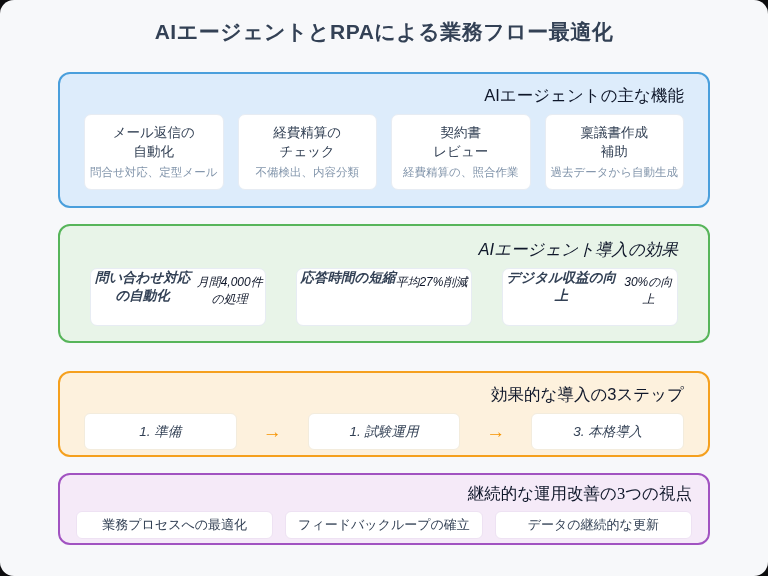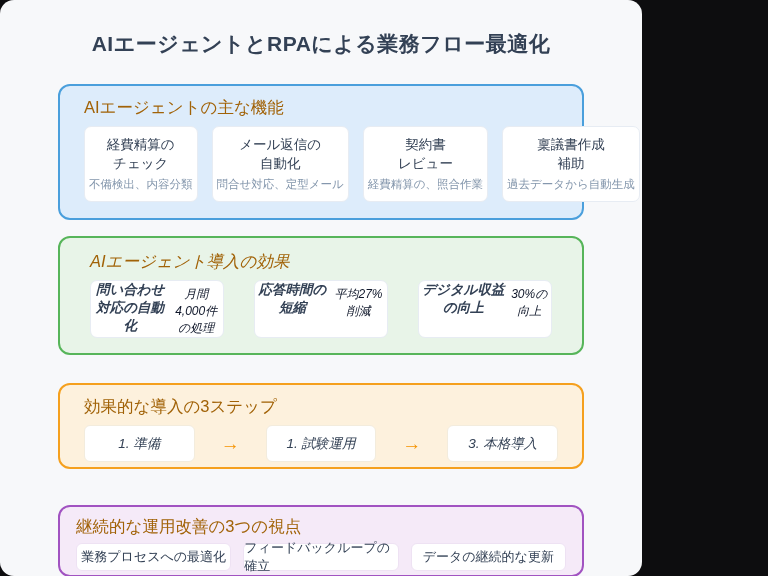--- a/index.html
+++ b/index.html
@@ -1,44 +1,44 @@
 <!DOCTYPE html>
 <html><head>
 <meta charset="utf-8">
 <style>
   html,body { margin:0; padding:0; background:#0d0d0f; }
   .canvas {
-    width:642px; height:576px;
+    width:768px; height:576px;
     box-sizing:border-box;
     border-radius:14px;
     background:#f7f8fa;
-    padding:30px 58px 0;
+    padding:18px 58px 0;
     font-family:"Liberation Sans","DejaVu Sans",sans-serif;
     overflow:hidden;
   }
   .page-title {
     margin:0 0 26px;
     text-align:center;
     font-size:21px;
     font-weight:600;
     line-height:28px;
     letter-spacing:0.5px;
     color:#334155;
   }
   .section {
     box-sizing:border-box;
     border:2px solid;
     border-radius:12px;
   }
   .section-title {
-    text-align:left;
+    text-align:right;
     font-size:16.5px;
     font-weight:500;
     line-height:26px;
-    color:#a16207;
+    color:#0f172a;
   }
   .cards-row { display:flex; }
   .card {
     background:#ffffff;
     border:1px solid #e7ecf3;
     border-radius:7px;
     box-sizing:border-box;
     text-align:center;
   }
 
@@ -63,21 +63,21 @@
   .sec-effects .cards-row { gap:30px; margin-top:6px; }
   .effect-card {
     flex:1; height:58px;
     display:flex; flex-direction:row; justify-content:center;
   }
   .effect-title { font-size:13.5px; font-weight:600; color:#334155; }
   .effect-sub { font-size:12px; margin-top:5px; color:#0f172a; }
 
   
   .sec-steps {
-    height:86px; margin-bottom:36px;
+    height:86px; margin-bottom:16px;
     border-color:#f5a01e; background:#fdf1dd;
     padding:8px 24px 0;
   }
   .steps-row { display:flex; align-items:center; gap:24px; margin-top:6px;font-style:italic; }
   .step-card {
     flex:1; height:37px;
     display:flex; align-items:center; justify-content:center;
     font-size:13.5px; color:#334155;
     background:#ffffff; border:1px solid #f3ecdd; border-radius:6px;
     box-sizing:border-box;
@@ -85,20 +85,21 @@
   .step-arrow {
     color:#f59300; font-size:19px; font-weight:700; line-height:1;
     flex:0 0 auto; padding:0 2px;
   }
 
   
   .sec-perspectives {
     height:72px;
     border-color:#a153c1; background:#f5eaf8;
     padding:7px 16px 0;
+    font-family:Liberation Serif, serif;
   }
   .sec-perspectives .section-title { line-height:24px; }
   .sec-perspectives .cards-row { gap:12px; margin-top:5px; }
   .persp-card {
     flex:1; height:28px;
     display:flex; align-items:center; justify-content:center;
     font-size:13px; color:#334155;
     background:#ffffff; border:1px solid #eee2f3; border-radius:6px;
     box-sizing:border-box;
   }
@@ -108,31 +109,31 @@
 
 <div class="canvas">
 
   <h1 class="page-title">AIエージェントとRPAによる業務フロー最適化</h1>
 
   <div class="section sec-functions">
     <div class="section-title">AIエージェントの主な機能</div>
     <div class="cards-row">
       <div class="card func-card">
         <div class="func-title">
+          <div>メール返信の</div>
+          <div>自動化</div>
+        </div>
+        <div class="func-sub">問合せ対応、定型メール</div>
+      </div>
+      <div class="card func-card">
+        <div class="func-title">
           <div>経費精算の</div>
           <div>チェック</div>
         </div>
         <div class="func-sub">不備検出、内容分類</div>
-      </div>
-      <div class="card func-card">
-        <div class="func-title">
-          <div>メール返信の</div>
-          <div>自動化</div>
-        </div>
-        <div class="func-sub">問合せ対応、定型メール</div>
       </div>
       <div class="card func-card">
         <div class="func-title">
           <div>契約書</div>
           <div>レビュー</div>
         </div>
         <div class="func-sub">経費精算の、照合作業</div>
       </div>
       <div class="card func-card">
         <div class="func-title">

